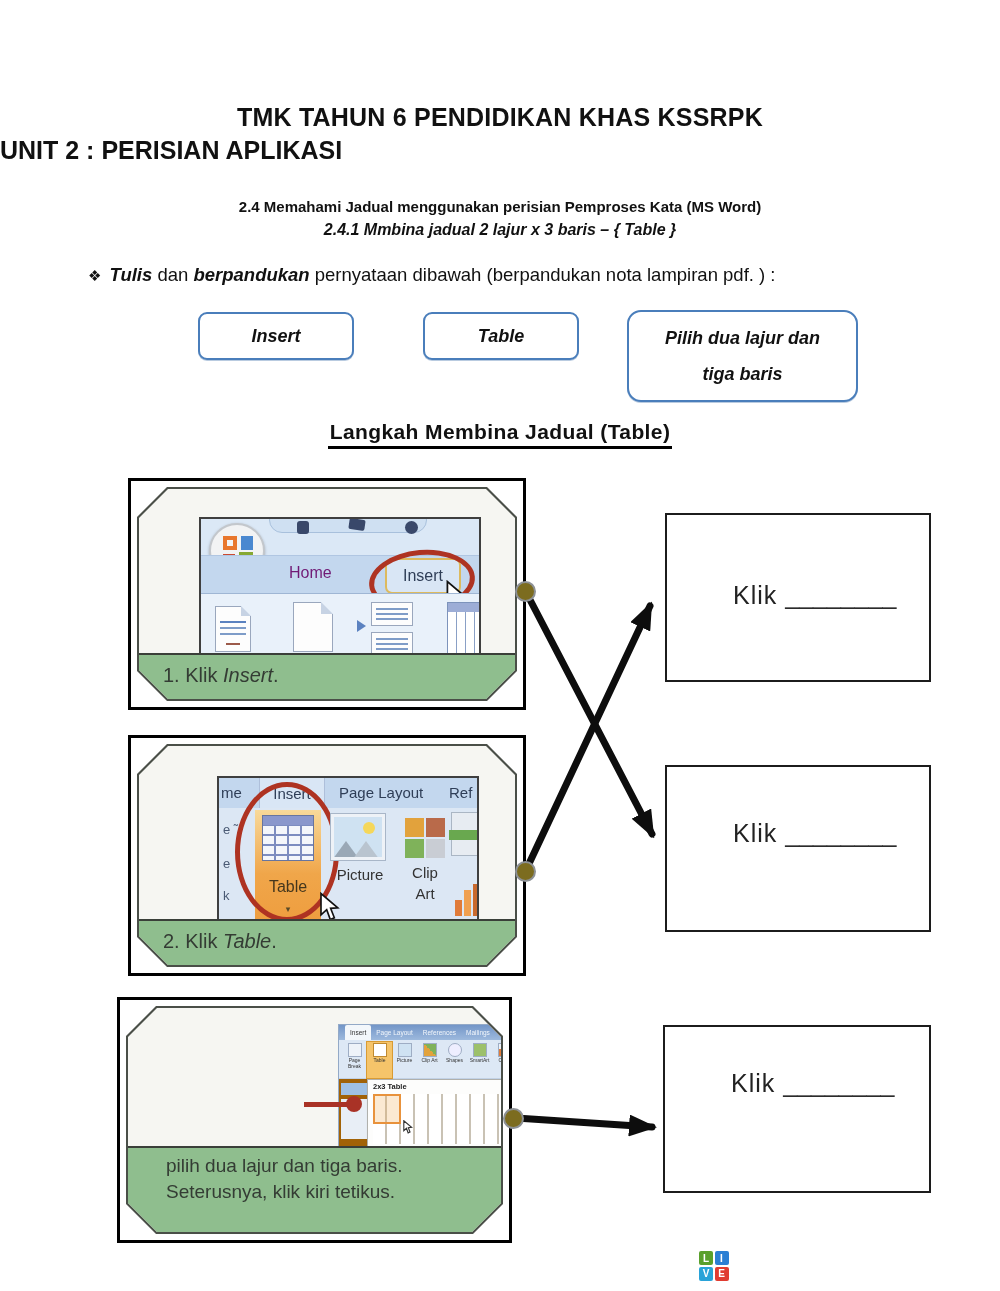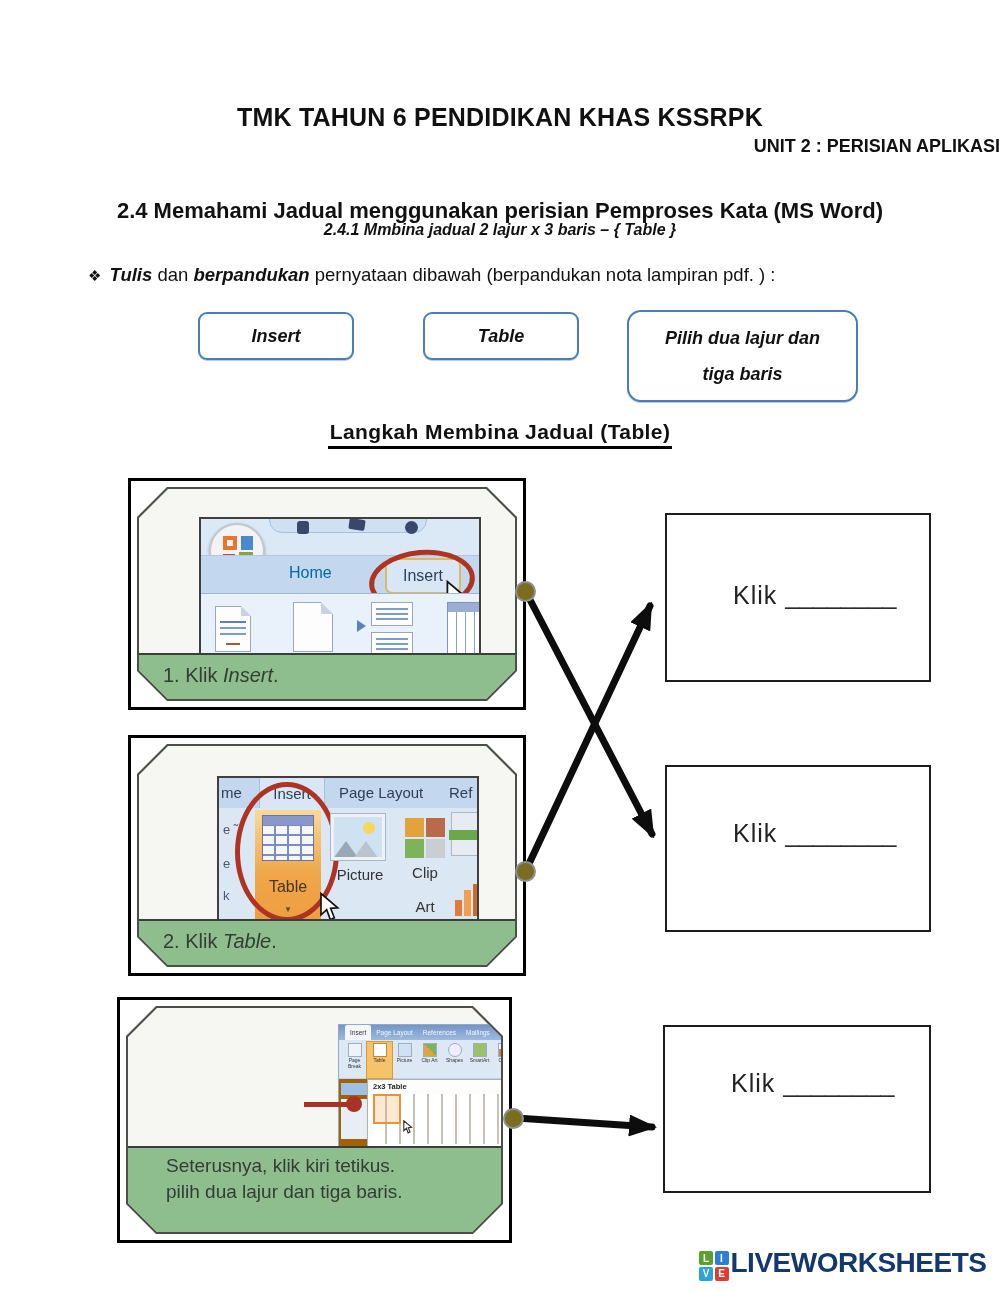--- a/index.html
+++ b/index.html
@@ -5,24 +5,24 @@
   * { box-sizing: border-box; margin: 0; padding: 0; }
   html,body { background:#ffffff; }
   .page {
     position: relative; width: 1000px; height: 1291px;
     background: #ffffff; overflow: hidden;
     font-family: "Liberation Sans", sans-serif; color:#111;
   }
   
   .title1 { position:absolute; top:103px; left:0; width:1000px; text-align:center;
             font-size:25px; font-weight:bold; letter-spacing:.2px; }
-  .title2 { position:absolute; top:136px; left:0; width:1000px; text-align:right;
-            font-size:18px; font-weight:bold; }
+  .title2 { position:absolute; top:136px; left:0; width:1000px; text-align:left;
+            font-size:25px; font-weight:bold; }
   .sub1   { position:absolute; top:198px; left:0; width:1000px; text-align:center;
-            font-size:22px; font-weight:bold; }
+            font-size:15px; font-weight:bold; }
   .sub2   { position:absolute; top:221px; left:0; width:1000px; text-align:center;
             font-size:16px;  font-weight:bold; font-style:italic; }
   .instruction { position:absolute; top:264px; left:88px; width:830px; font-size:18.5px; }
   .instruction .bullet { font-size:15px; margin-right:8px; }
   .instruction .bi { font-weight:bold; font-style:italic; }
   
   .wb { position:absolute; background:#fff; border:2px solid #4a7ebb; border-radius:9px;
         display:flex; align-items:center; justify-content:center;
         font-weight:bold; font-style:italic; font-size:18px; box-shadow:0 1px 0 #b9cbe0; }
   .wb1 { left:198px; top:312px; width:156px; height:48px; }
@@ -53,21 +53,21 @@
   .cap3 .ind { padding-left:22px; display:block; }
   
   .shot { position:absolute; border:2px solid #3f3f3f; overflow:hidden; background:#e9f1fa; }
   .shot1 { left:60px; top:28px; width:282px; height:142px; }
   .s1-top { position:absolute; left:0; top:0; right:0; height:36px; background:#dbe8f6; }
   .qat { position:absolute; left:68px; top:-12px; width:158px; height:26px; border-radius:13px;
          background:#cfe0f2; border:1px solid #a8c0dc; }
   .blob { position:absolute; background:#39486a; }
   .s1-tabs { position:absolute; left:0; top:36px; right:0; height:38px; background:#c3d7ee;
              border-top:1px solid #b0c6e2; }
-  .tab-home { position:absolute; left:88px; top:8px; font-size:16px; color:#0369a1; }
+  .tab-home { position:absolute; left:88px; top:8px; font-size:16px; color:#701a75; }
   .tab-insert { position:absolute; left:184px; top:2px; width:76px; height:36px;
                 border:2px solid #ddba5e; border-radius:7px; background:#d9e6f5;
                 display:flex; align-items:center; justify-content:center;
                 font-size:16px; color:#2f3e57; }
   .red-ellipse { position:absolute; border:5px solid #ae3322; border-radius:50%; }
   .s1-ellipse { left:168px; top:-6px; width:106px; height:62px; transform:rotate(-5deg); }
   .s1-body { position:absolute; left:0; top:74px; right:0; bottom:0; background:#e9f1fa;
              border-top:1px solid #9fb6d4; }
   .doc-icon { position:absolute; background:#fdfdfd; border:1px solid #9aa7bd; }
   .fold { position:absolute; right:-1px; top:-1px; width:0; height:0;
@@ -299,21 +299,21 @@
           <div class="btn-label">Picture</div>
         </div>
         <div class="clip-btn">
           <div class="clip-icon">
             <i style="background:#e2a23c;"></i>
                 <i style="background:#b96a4a;"></i>
             <i style="background:#7fb25a;"></i>
                 <i style="background:#c9cdd4;"></i>
           </div>
           <div class="btn-label">Clip</div>
-          <div class="btn-label" style="margin-top:17px;">Art</div>
+          <div class="btn-label" style="margin-top:4px;">Art</div>
         </div>
         <div class="r-part1"></div>
         <div class="r-band"></div>
         <div class="r-bars">
           <i style="left:2px;height:16px;background:#e07b39;"></i>
           <i style="left:11px;height:26px;background:#f0a050;"></i>
           <i style="left:20px;height:32px;background:#c96a2e;"></i>
         </div>
       </div>
       <div class="greenbar" style="height:46px;">
@@ -375,22 +375,22 @@
             <svg class="cursor" style="left:30px;top:26px;" width="10" height="14" viewBox="0 0 14 20">
               <path d="M1,1 L1,15.2 L4.8,11.8 L7.2,18.4 L9.9,17.2 L7.4,10.9 L12.2,10.5 Z" fill="#fff" stroke="#333" stroke-width="1.6"></path>
             </svg>
           </div>
         </div>
       </div>
       <div class="red-line" style="left:176px;top:94px;width:52px;"></div>
       <div class="red-dot" style="left:218px;top:88px;"></div>
       <div class="greenbar" style="height:86px;">
         <div class="caption cap3">
+          <span class="ind">pilih dua lajur dan tiga baris.</span>
           <span class="ind">Seterusnya, klik kiri tetikus.</span>
-          <span class="ind">pilih dua lajur dan tiga baris.</span>
         </div>
       </div>
     </div>
       </div>
   </div>
 
   <svg class="overlay">
     <defs>
       <marker id="ah" markerUnits="userSpaceOnUse" markerWidth="28" markerHeight="22" refX="23" refY="11" orient="auto">
         <path d="M0,0 L28,11 L0,22 Z" fill="#0d0d0d"></path>
@@ -423,16 +423,15 @@
     </div>
   </div>
 
   <div class="logo">
     <div class="logo-grid">
       <b class="t-l">L</b>
       <b class="t-i">I</b>
       <b class="t-v">V</b>
       <b class="t-e">E</b>
     </div>
-    <span class="wordmark">LIVEWORKSHEETS</span>
   </div>
 
 </div>
 
 </body></html>

